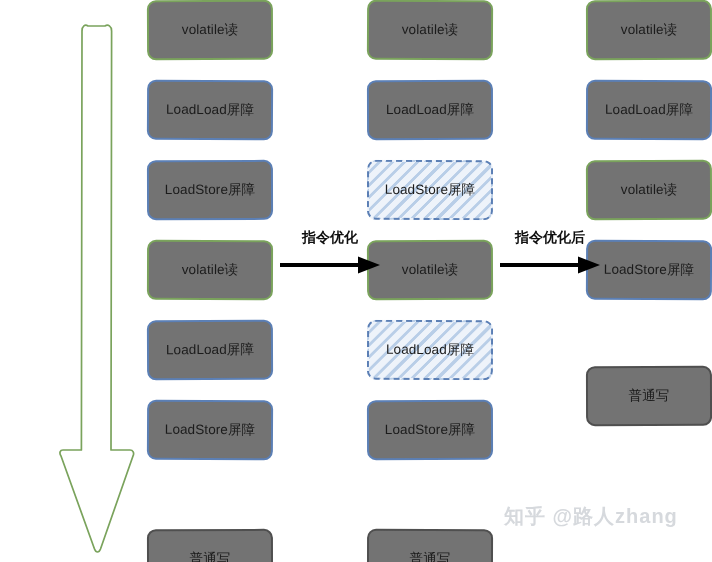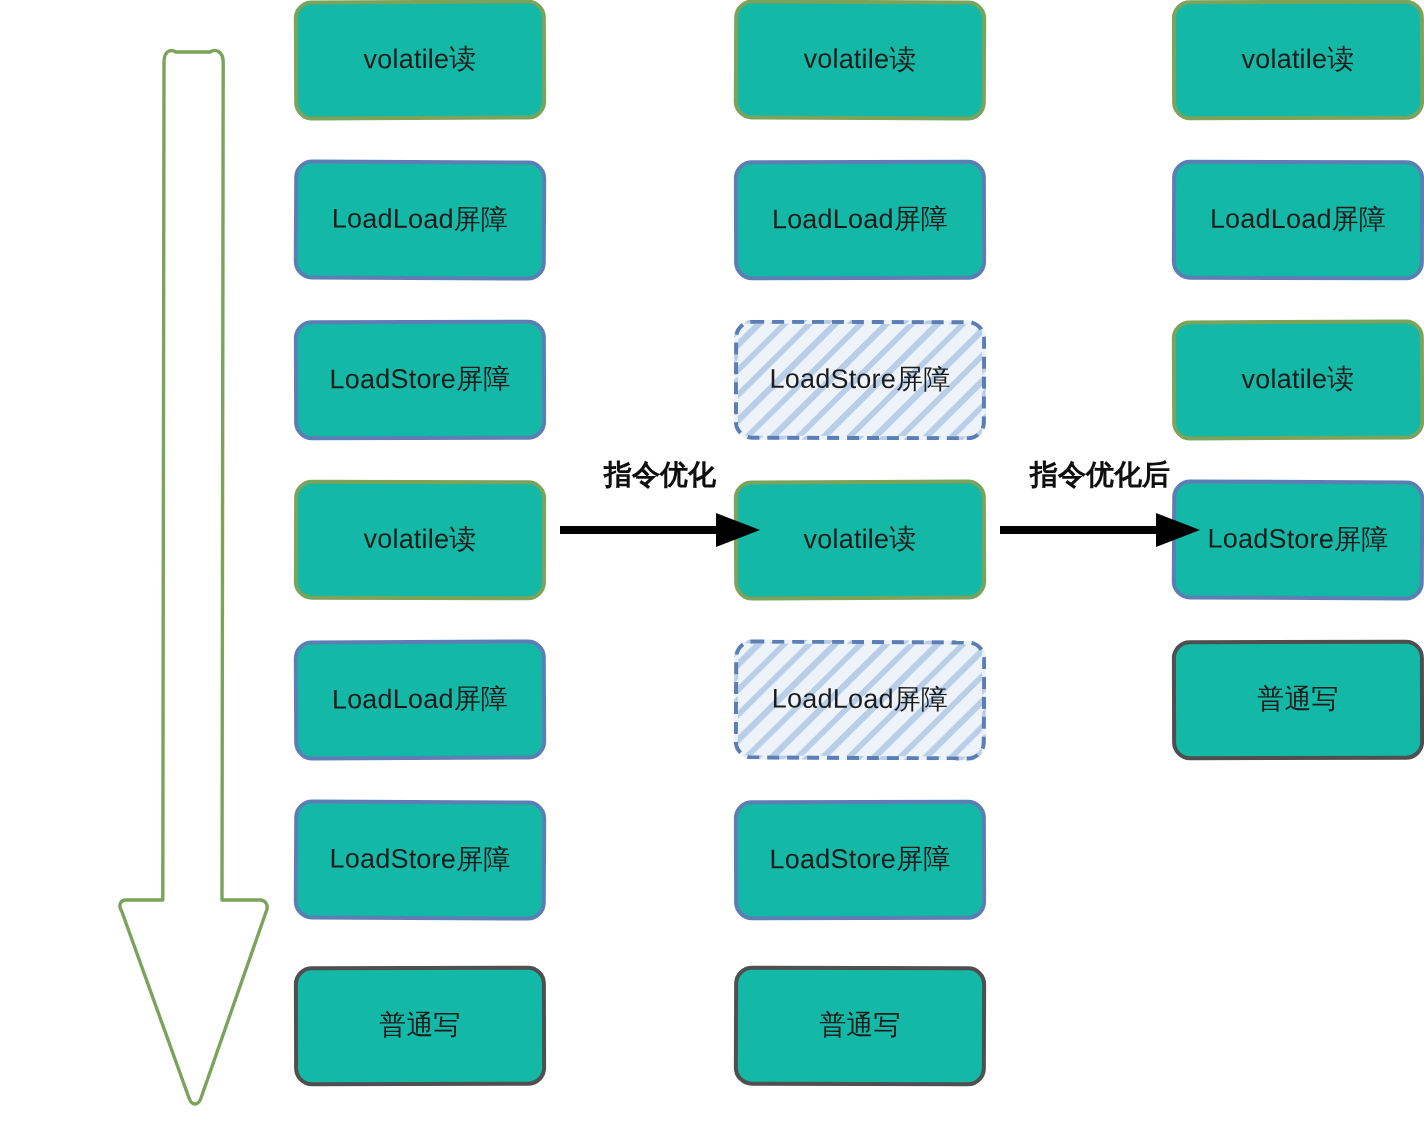--- a/index.html
+++ b/index.html
@@ -53,33 +53,33 @@
   #col2 { left: 367px; }
   #col3 { left: 586px; }
 
   .node {
     position: absolute;
     left: 0;
     width: 126px;
     height: 60px;
     box-sizing: border-box;
     border-radius: 9px;
-    background: #14b8a6;
+    background: #737373;
     display: flex;
     align-items: center;
     justify-content: center;
     font-size: 13.5px;
     color: #1b1b1b;
     letter-spacing: 0.1px;
     white-space: nowrap;
   }
 
   .node.green  { border: 2.2px solid #7aa35c; }
   .node.blue   { border: 2.2px solid #5b7fb5; }
-  .node.grey   { border: 2.4px solid #4f4f4f; }
+  .node.grey   { border: 2.4px solid #4f4f4f; margin-top: 46px; }
 
   
   .node.hatched {
     border: 2.2px dashed #5b7fb5;
     background-color: #eef3fa;
     background-image: repeating-linear-gradient(
         -45deg,
         rgba(141,175,216,0.55) 0px,
         rgba(141,175,216,0.55) 3px,
         rgba(255,255,255,0) 3px,
@@ -222,14 +222,15 @@
   <div class="transition" id="trans1">
     <div class="tlabel">指令优化</div>
     <div class="tarrow">
       <svg width="104" height="26" viewBox="0 0 104 26" xmlns="http://www.w3.org/2000/svg">
         <line x1="2" y1="13" x2="84" y2="13" stroke="#000000" stroke-width="4"></line>
         <polygon points="80,4.5 102,13 80,21.5" fill="#000000"></polygon>
       </svg>
     </div>
   </div>
 
+  <div class="watermark">知乎 @路人zhang</div>
 
 </div>
 
 </body></html>

